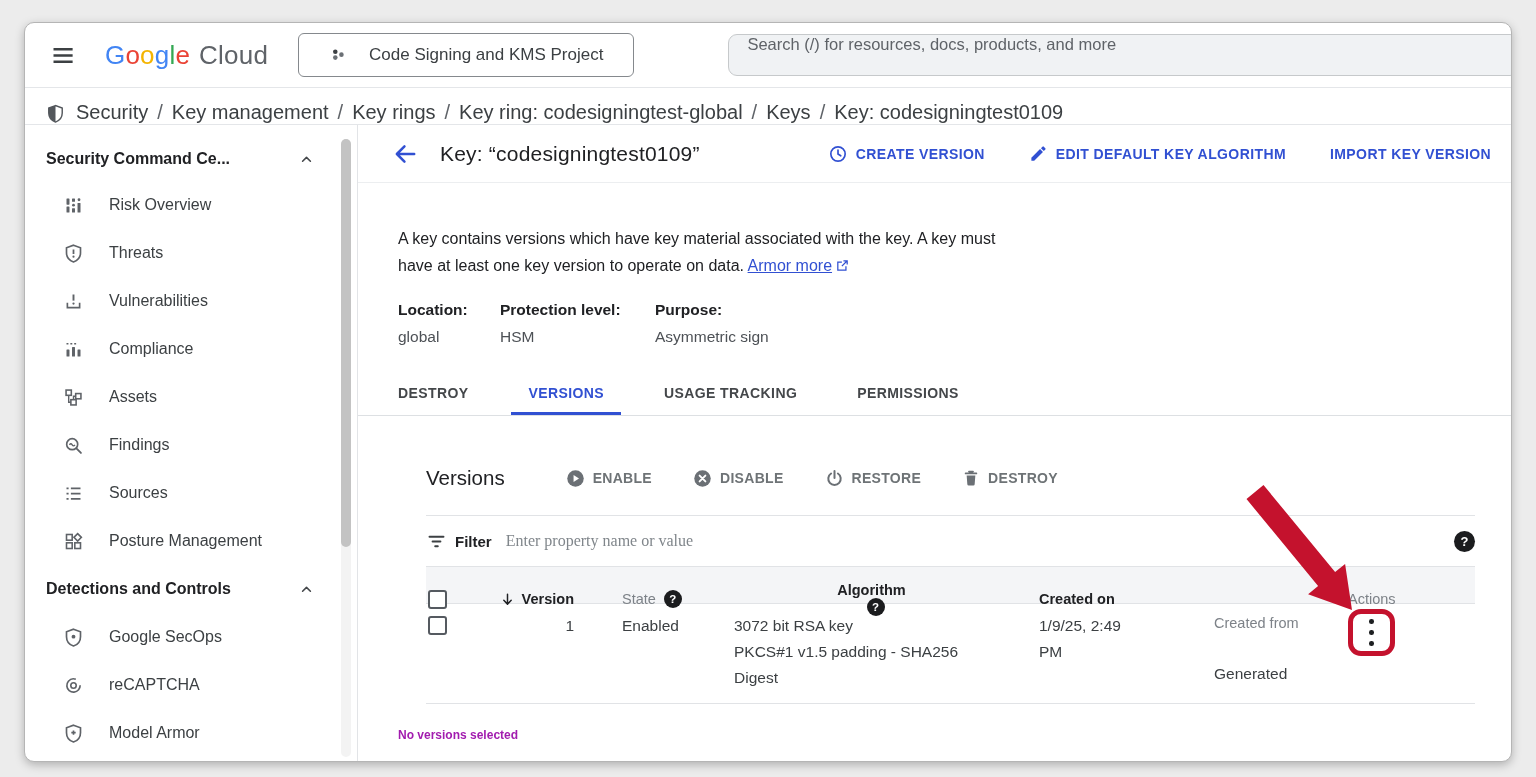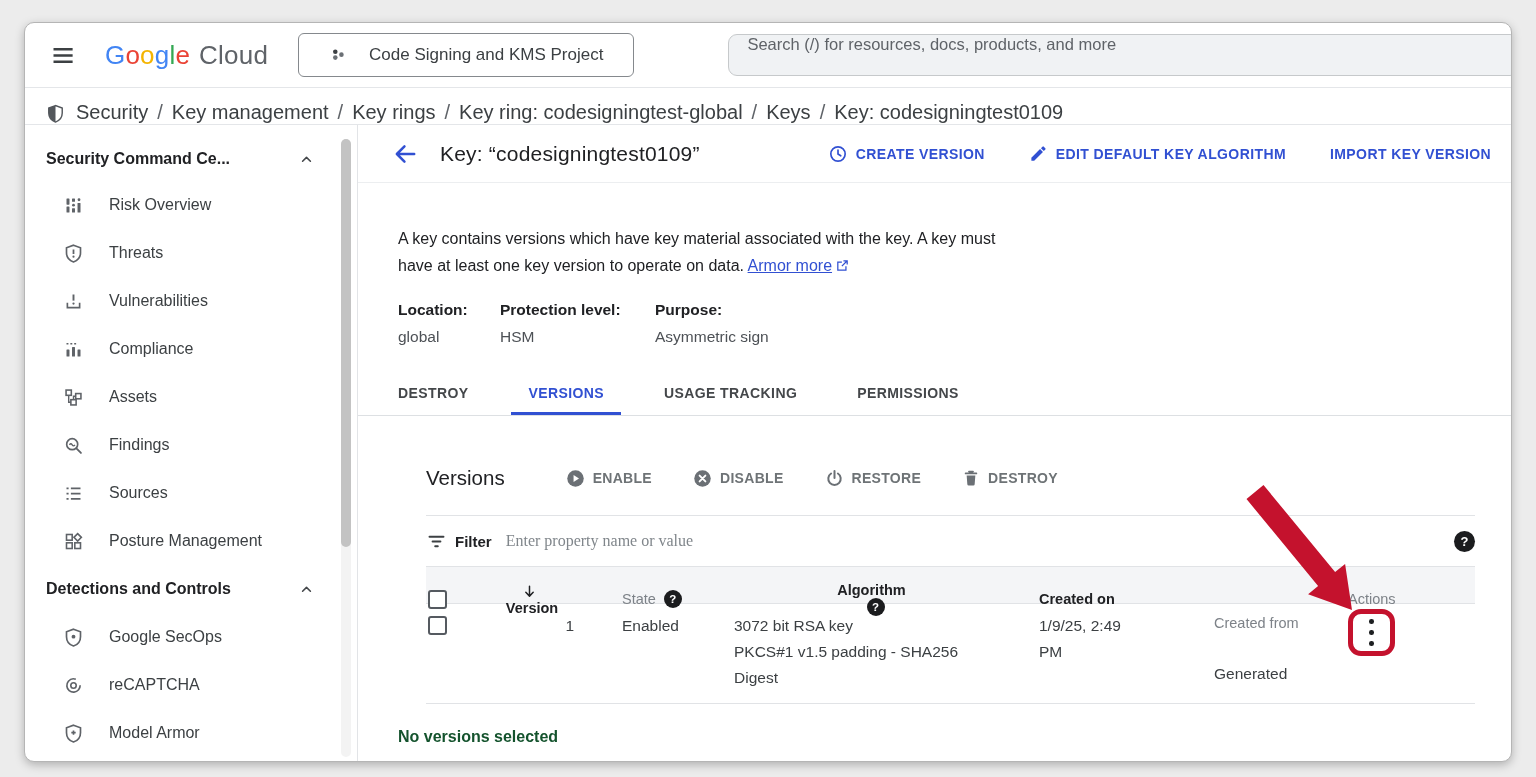--- a/index.html
+++ b/index.html
@@ -77,29 +77,29 @@
   .filter-row input::placeholder{color:#80868b;opacity:1;}
   .help-badge{width:21px;height:21px;border-radius:50%;background:#1b1c1e;color:#fff;font-size:13px;font-weight:700;
     display:flex;align-items:center;justify-content:center;flex:0 0 21px;cursor:pointer;}
   .grid{display:grid;grid-template-columns:64px 84px 130px 305px 175px 140px 1fr;}
   .thead{background:var(--table-header-bg);border-top:1px solid #e1e3e6;border-bottom:1px solid #e1e3e6;height:38px;align-items:center;font-size:14.5px;}
   .th{display:flex;align-items:center;}
   .th.bold{font-weight:700;color:#202124;}
   .th.gray{color:#7d8288;}
   .th-badge{width:18px;height:18px;border-radius:50%;background:#1b1c1e;color:#fff;font-size:11.5px;font-weight:700;display:flex;align-items:center;justify-content:center;margin-left:8px;cursor:pointer;}
   .c-state{padding-left:48px;} .c-alg{padding-left:30px;flex-direction:column;} .c-con{padding-left:30px;} .c-cfrom{padding-left:30px;margin-top:48px;} .c-act{padding-left:24px;}
-  .c-ver{justify-content:flex-end;text-align:right;flex-direction:column;}
+  .c-ver{justify-content:flex-end;text-align:right;}
   .th.c-ver{cursor:pointer;}
   .sort-icn{display:flex;color:#202124;margin-right:6px;}
   .trow{border-bottom:1px solid #e1e3e6;padding:9px 0 12px 0;font-size:15.5px;color:#3c4043;align-items:start;line-height:26px;}
   .cb{width:19px;height:19px;border:2.2px solid #555a60;border-radius:3px;background:#fff;cursor:pointer;margin-left:2px;margin-top:3px;}
   .thead .cb{margin-top:0;}
   .dots-ring{width:47px;height:47px;border:5px solid var(--annotation-red);border-radius:13px;display:flex;flex-direction:column;align-items:center;justify-content:center;gap:6.5px;margin-top:-4px;}
   .dots-ring i{width:4.6px;height:4.6px;border-radius:50%;background:#1d1f21;}
-  .vfooter{margin-left:-28px;margin-top:24px;font-size:16px;font-weight:700;color:#14532d;}
+  .vfooter{margin-left:-28px;margin-top:24px;font-size:12px;font-weight:700;color:#a21caf;}
   .overlay{position:absolute;inset:0;pointer-events:none;z-index:20;}
 </style>
 </head>
 <body>
 
 <div class="stage">
   <div class="window">
 
     <div class="topbar">
       <span class="hamburger">

